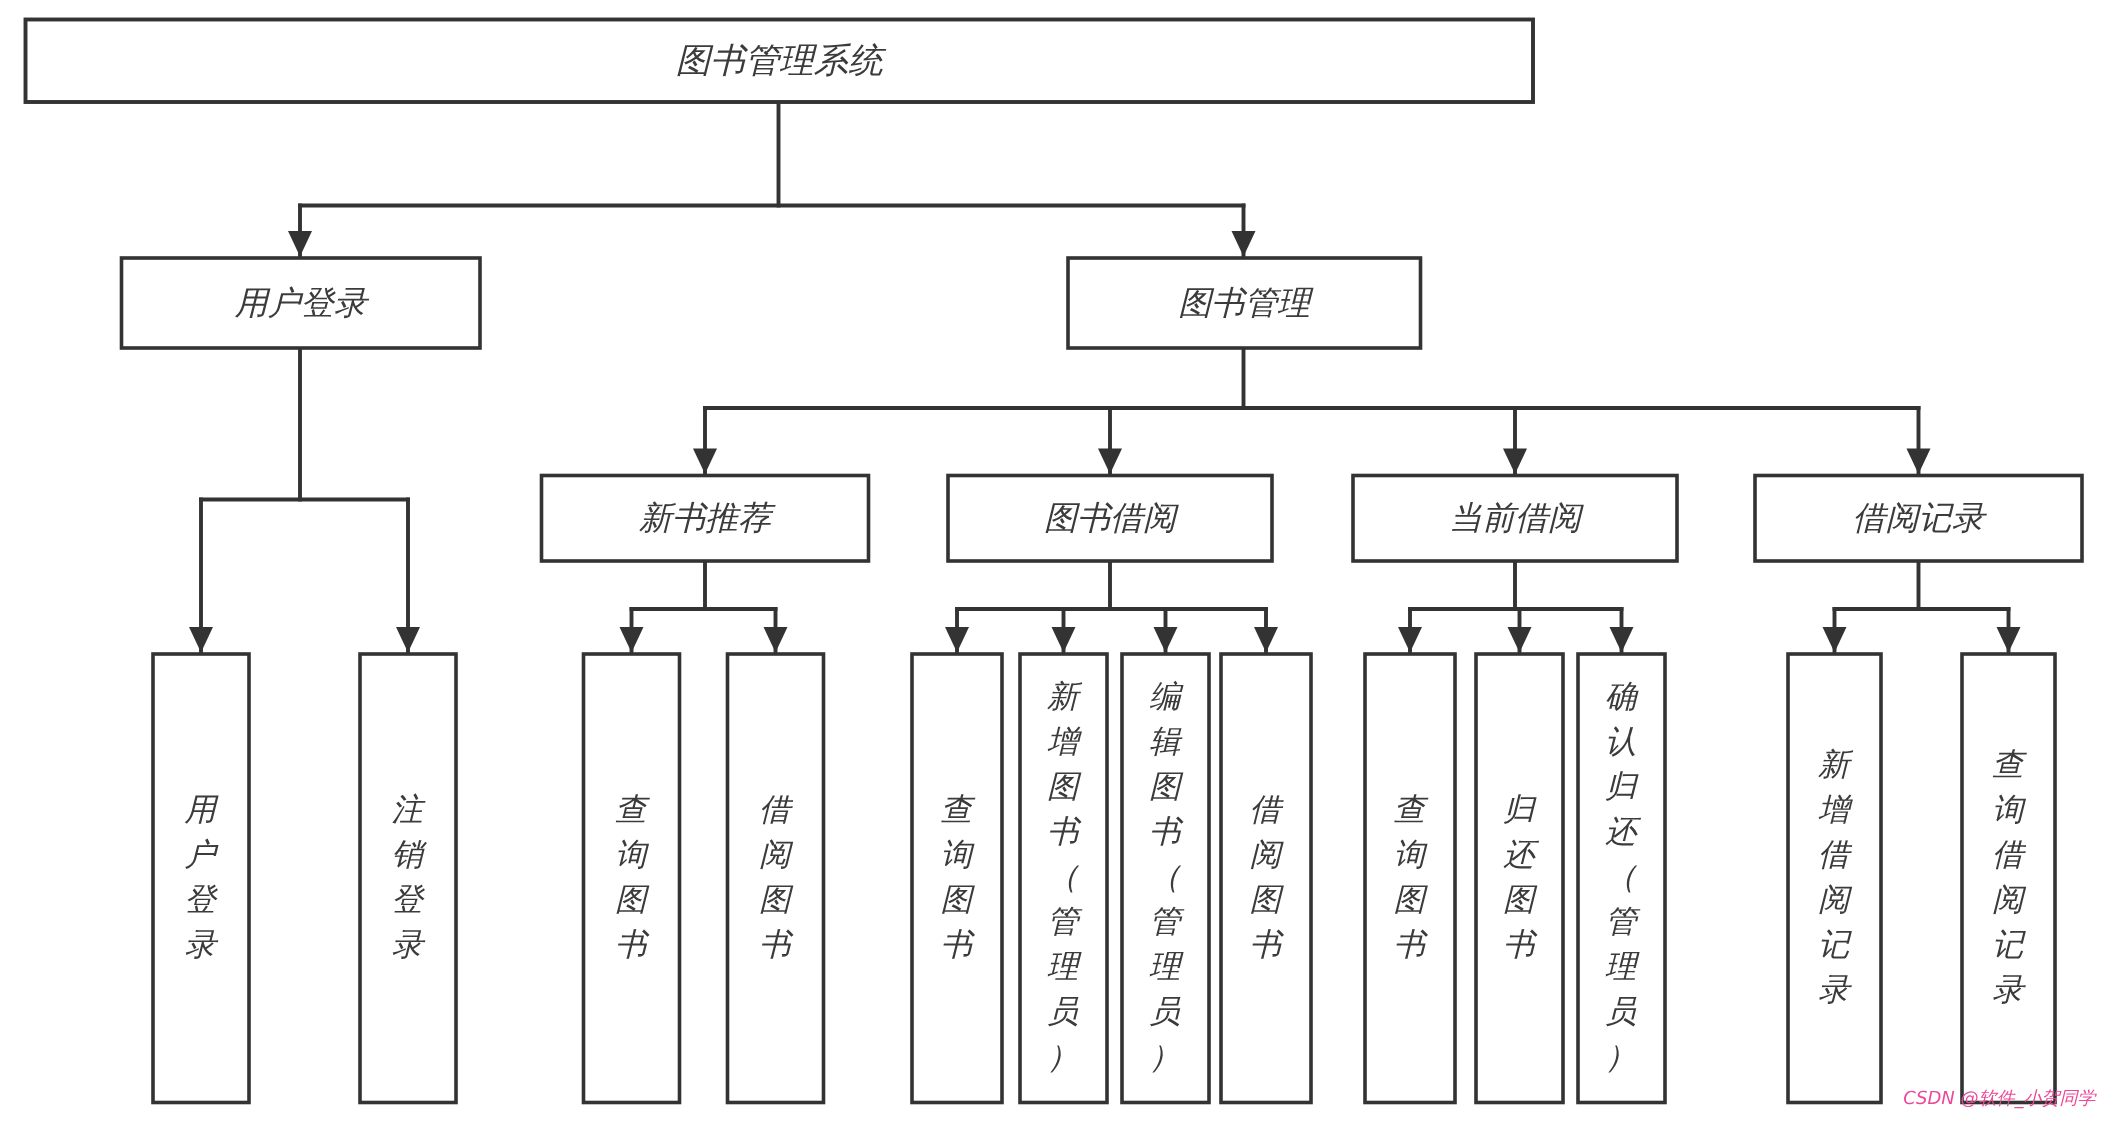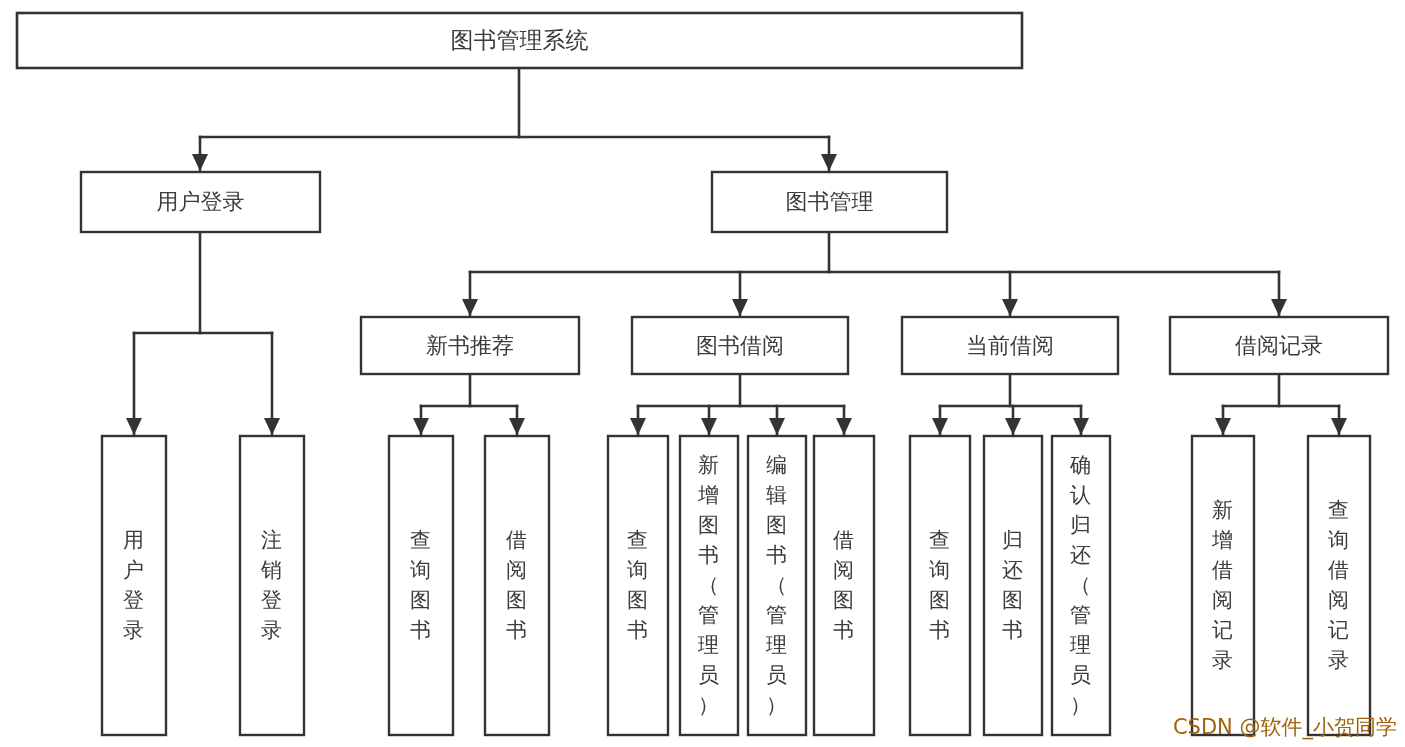--- a/index.html
+++ b/index.html
@@ -14,20 +14,21 @@
     position: relative;
     overflow: hidden;
     font-family: "DejaVu Sans", "Liberation Sans", sans-serif;
   }
   #diagram-root {
     position: absolute;
     left: 0;
     top: 0;
     width: 1405px;
     height: 747px;
+    font-style: italic;
   }
   svg.diagram-canvas {
     display: block;
     width: 1405px;
     height: 747px;
   }
   .node-box {
     fill: #ffffff;
     stroke: #333333;
     stroke-width: 2.4;
@@ -59,22 +60,22 @@
   }
   .arrow-head {
     fill: #333333;
     stroke: none;
   }
   .watermark-text {
     position: absolute;
     right: 8px;
     bottom: 6px;
     font-family: "DejaVu Sans", "Liberation Sans", sans-serif;
-    font-size: 21px;
-    color: #a16207;
+    font-size: 12px;
+    color: #ec4899;
     white-space: nowrap;
     user-select: none;
   }
 </style>
 </head>
 <body>
 
 <div id="diagram-root">
   <svg class="diagram-canvas" viewBox="0 0 1405 747" xmlns="http://www.w3.org/2000/svg">
     <g id="connectors-layer">

